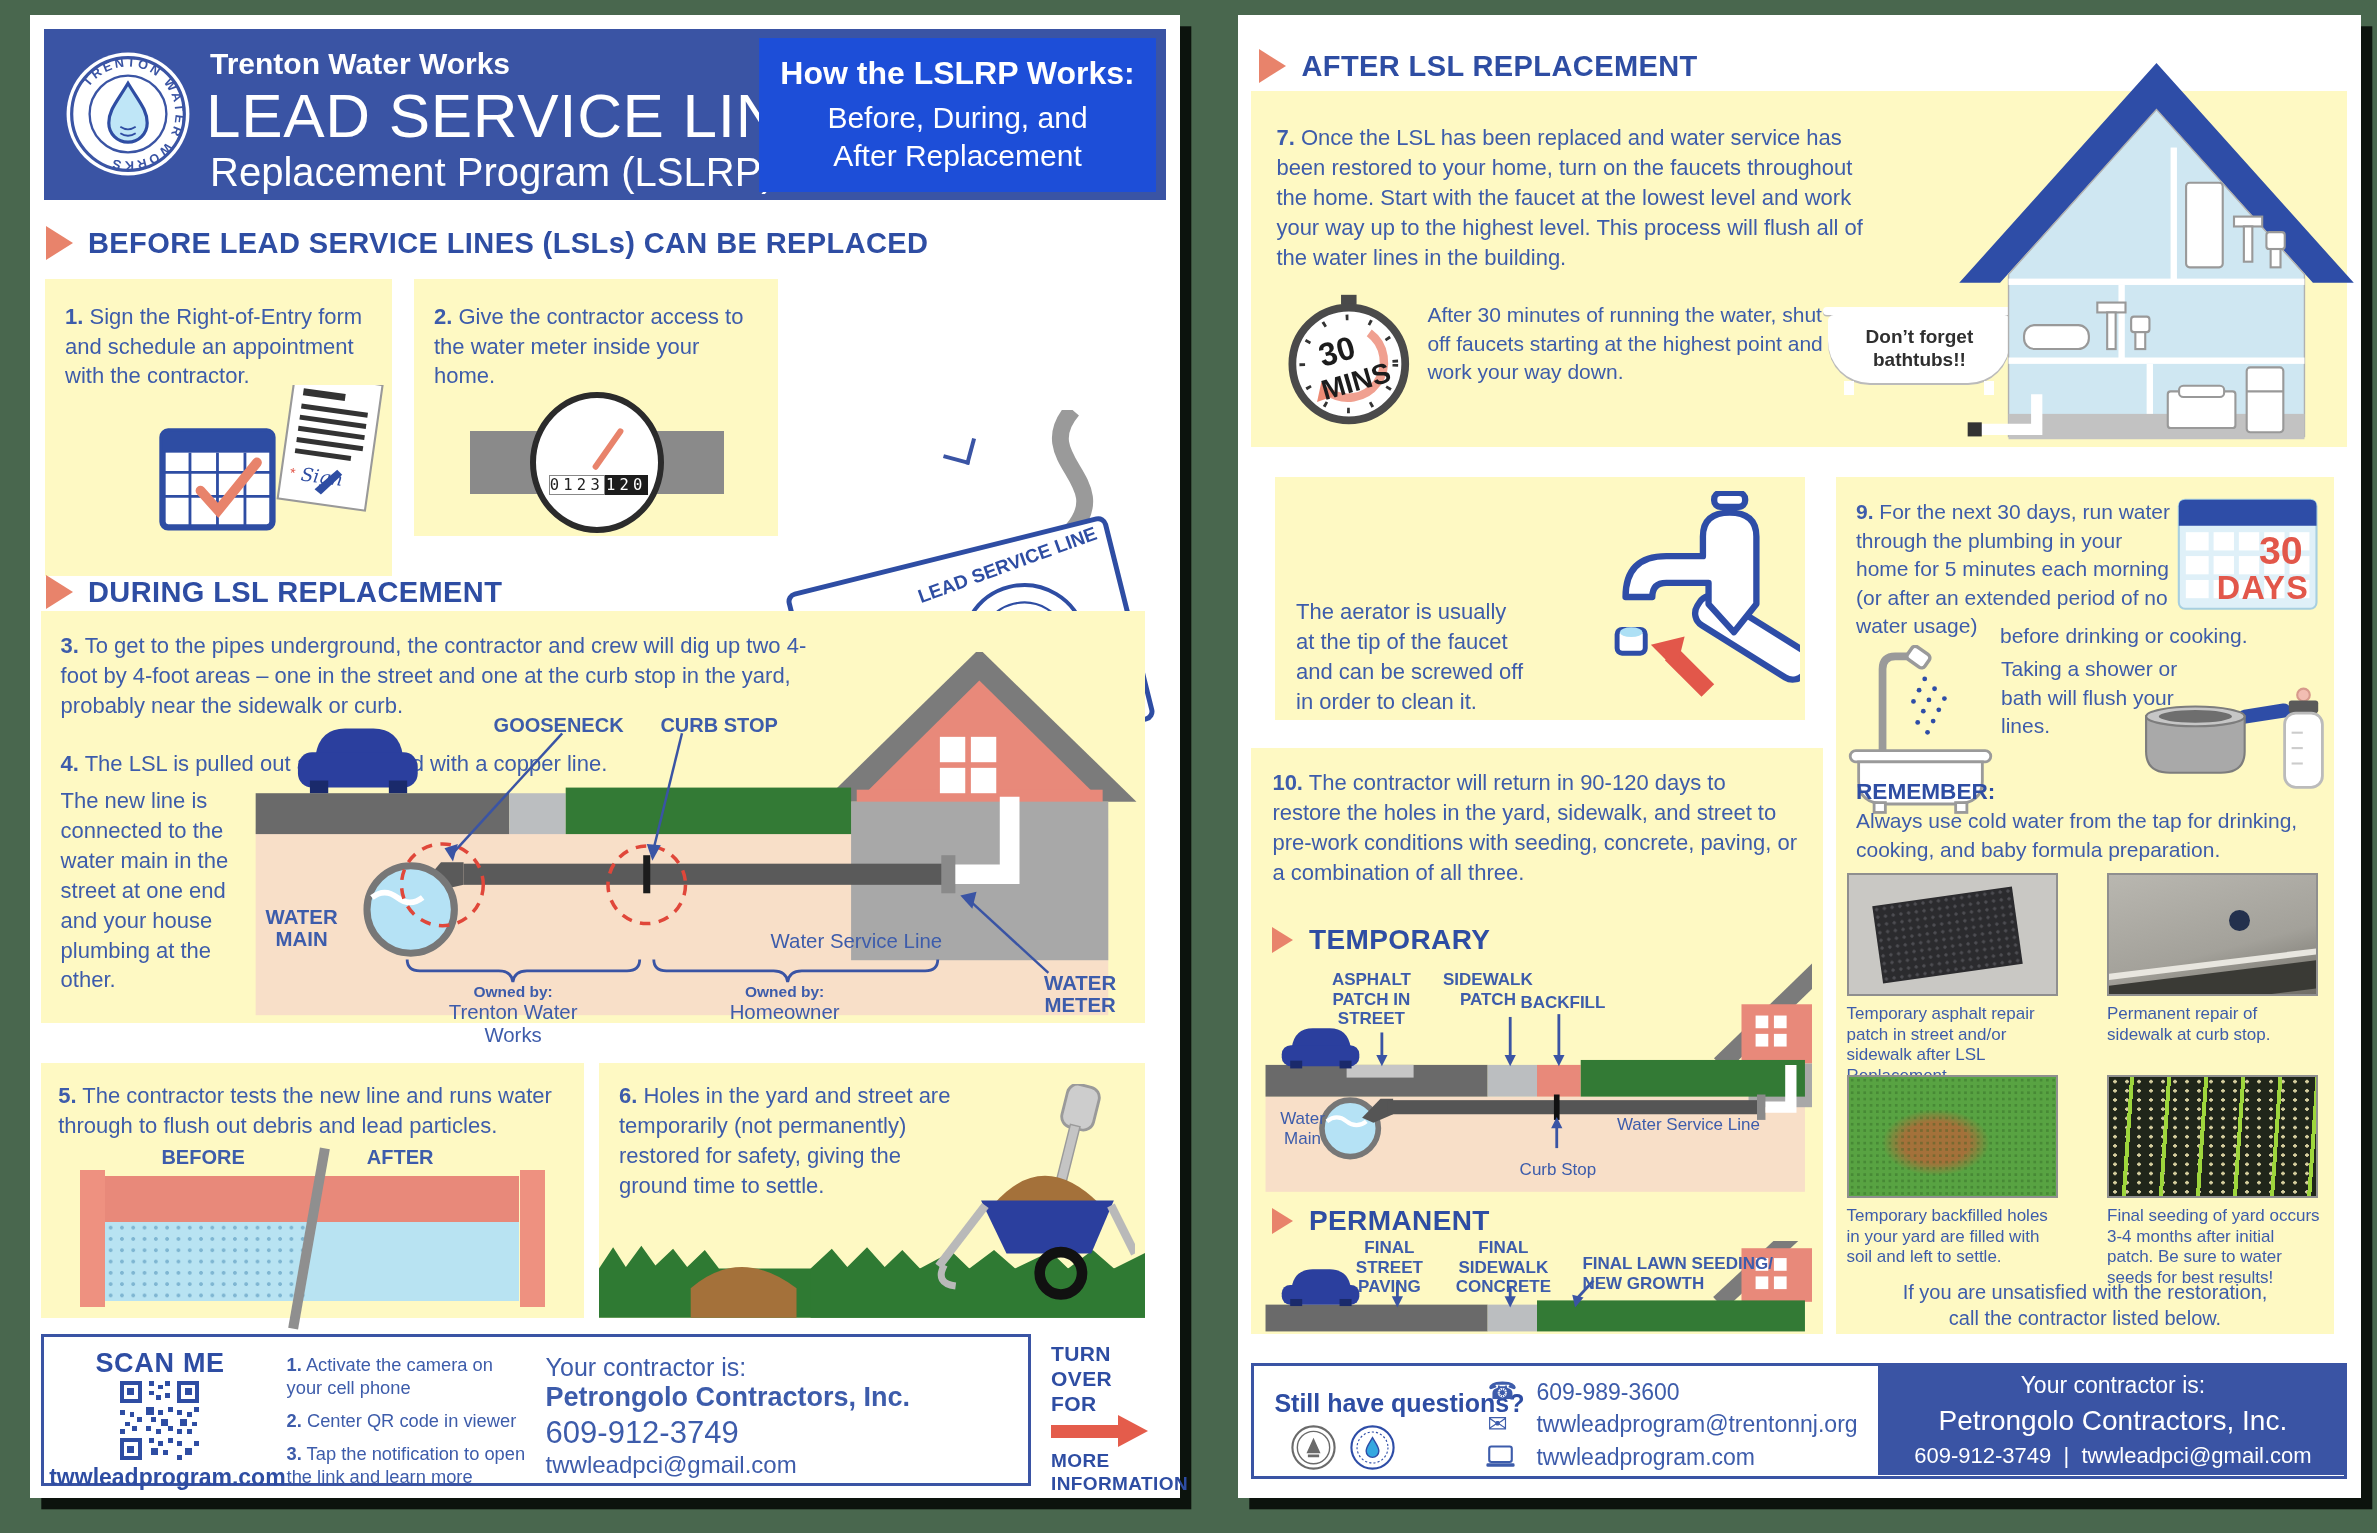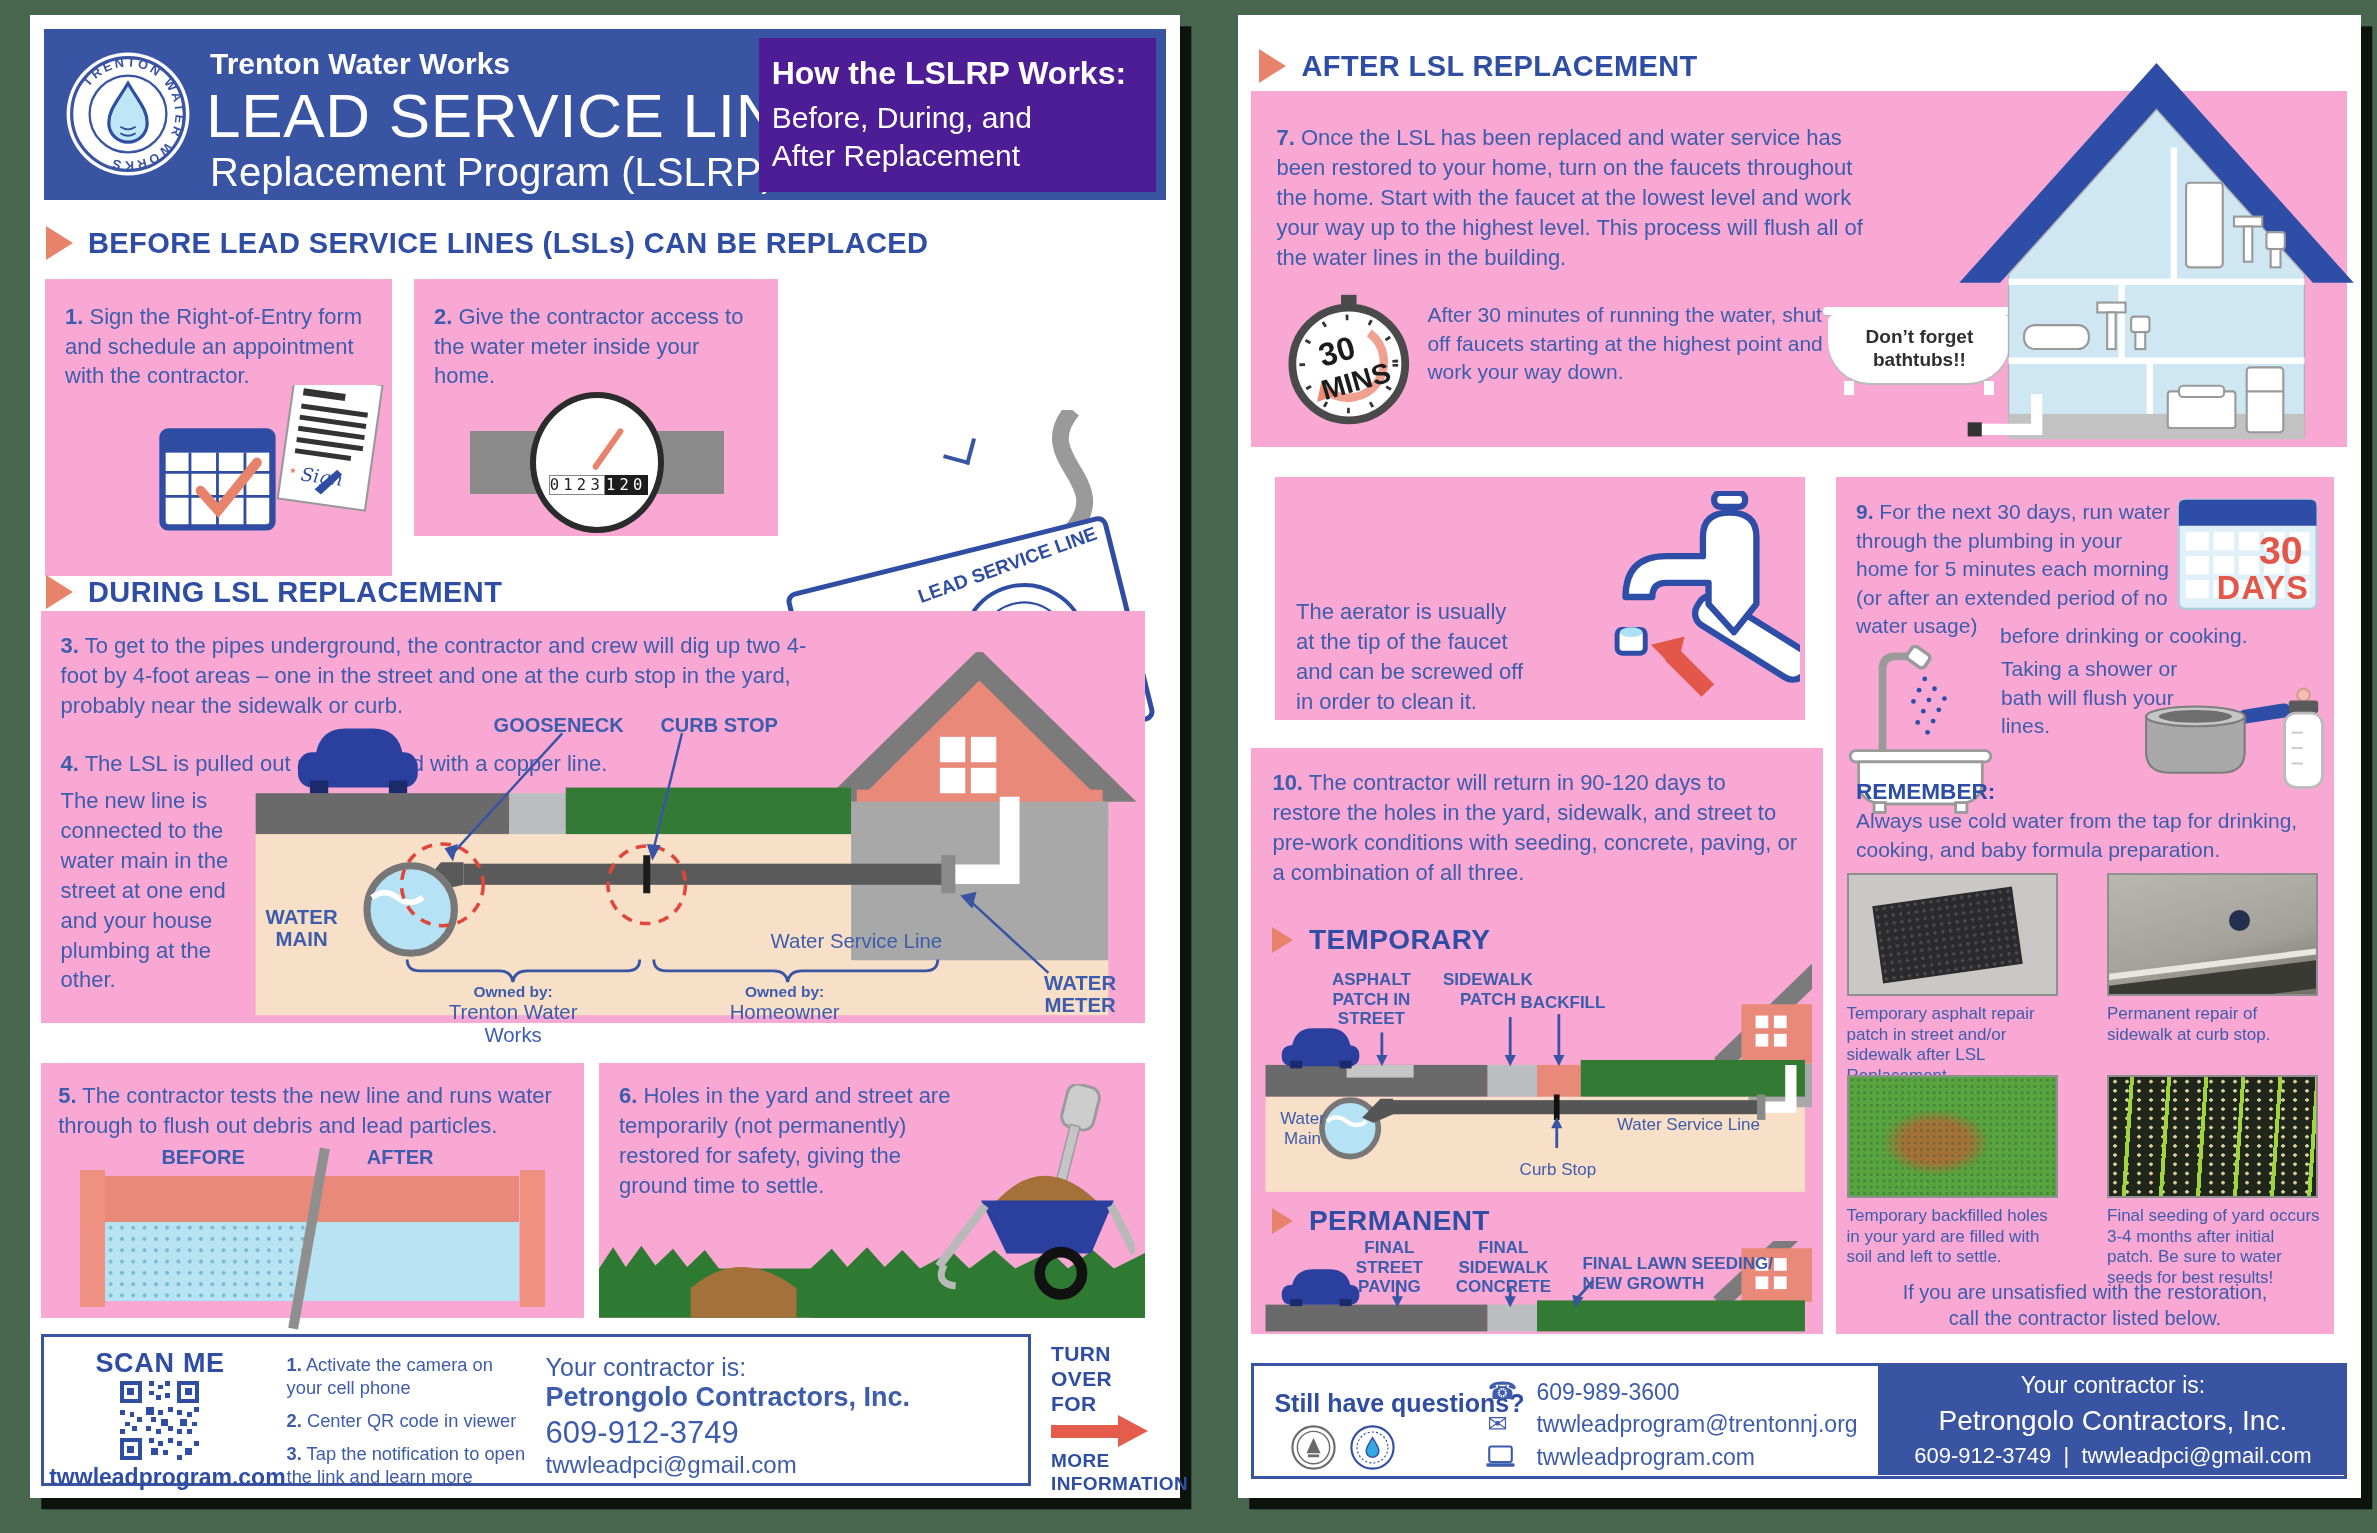--- a/index.html
+++ b/index.html
@@ -7,28 +7,28 @@
   body{font-family:"Liberation Sans",sans-serif;background:#49674e}
   .canvas{position:relative;width:2377px;height:1534px;overflow:hidden}
   .page{position:absolute;background:#fff;box-shadow:11.3px 11.3px 0 #0c130d}
   .abs{position:absolute}
   .step{position:absolute;font-size:22px;color:#3d5cab;line-height:1.36}
   .num{font-weight:bold}
   .sechead{position:absolute;display:flex;align-items:center;gap:15.5px}
   .sechead .t{font-size:29px;font-weight:bold;color:#2e4da3;letter-spacing:0.4px}
   .sechead.sm .t{font-size:28px}
   .tri{width:0;height:0;border-top:17.6px solid transparent;border-bottom:17.6px solid transparent;border-left:27px solid #e8836b}
-  .gray{position:absolute;background:#f9a8d4}
+  .gray{position:absolute;background:#fef9c3}
   .lbl{position:absolute;color:#3d5cab;font-weight:bold;text-align:center;line-height:1.1;font-size:20px}
   .lbl2{position:absolute;color:#3d5cab;text-align:center;line-height:1.15;font-size:17px}
   .cap{position:absolute;font-size:17px;color:#3d5cab;line-height:1.22}
   .photo{position:absolute;border:2.1px solid #8f8f8f}
   .wt{color:#fff}
   .hdrbar{position:absolute;background:#3a54a4}
-  .coral{position:absolute;background:#4c1d95;display:flex;flex-direction:column;justify-content:center;color:#fff}
+  .coral{position:absolute;background:#1d4ed8;display:flex;flex-direction:column;justify-content:center;text-align:center;color:#fff}
   .bubble{position:absolute;background:#fff;border:4.2px solid #3a54a4;border-radius:50%;display:flex;align-items:center;justify-content:center;text-align:center}
   .meterdig{letter-spacing:4.2px;font-family:"DejaVu Sans Mono",monospace;font-size:15.5px;padding:1.4px 2.8px}
   .dw{background:#fff;color:#222;border:1.4px solid #888}
   .db{background:#1c1c1c;color:#fff;border:1.4px solid #1c1c1c}
   .turn{position:absolute;font-size:21px;font-weight:bold;color:#2e4da3;letter-spacing:0.4px}
   .ftxt{color:#3d5cab}
 </style>
 </head>
 <body>
 

